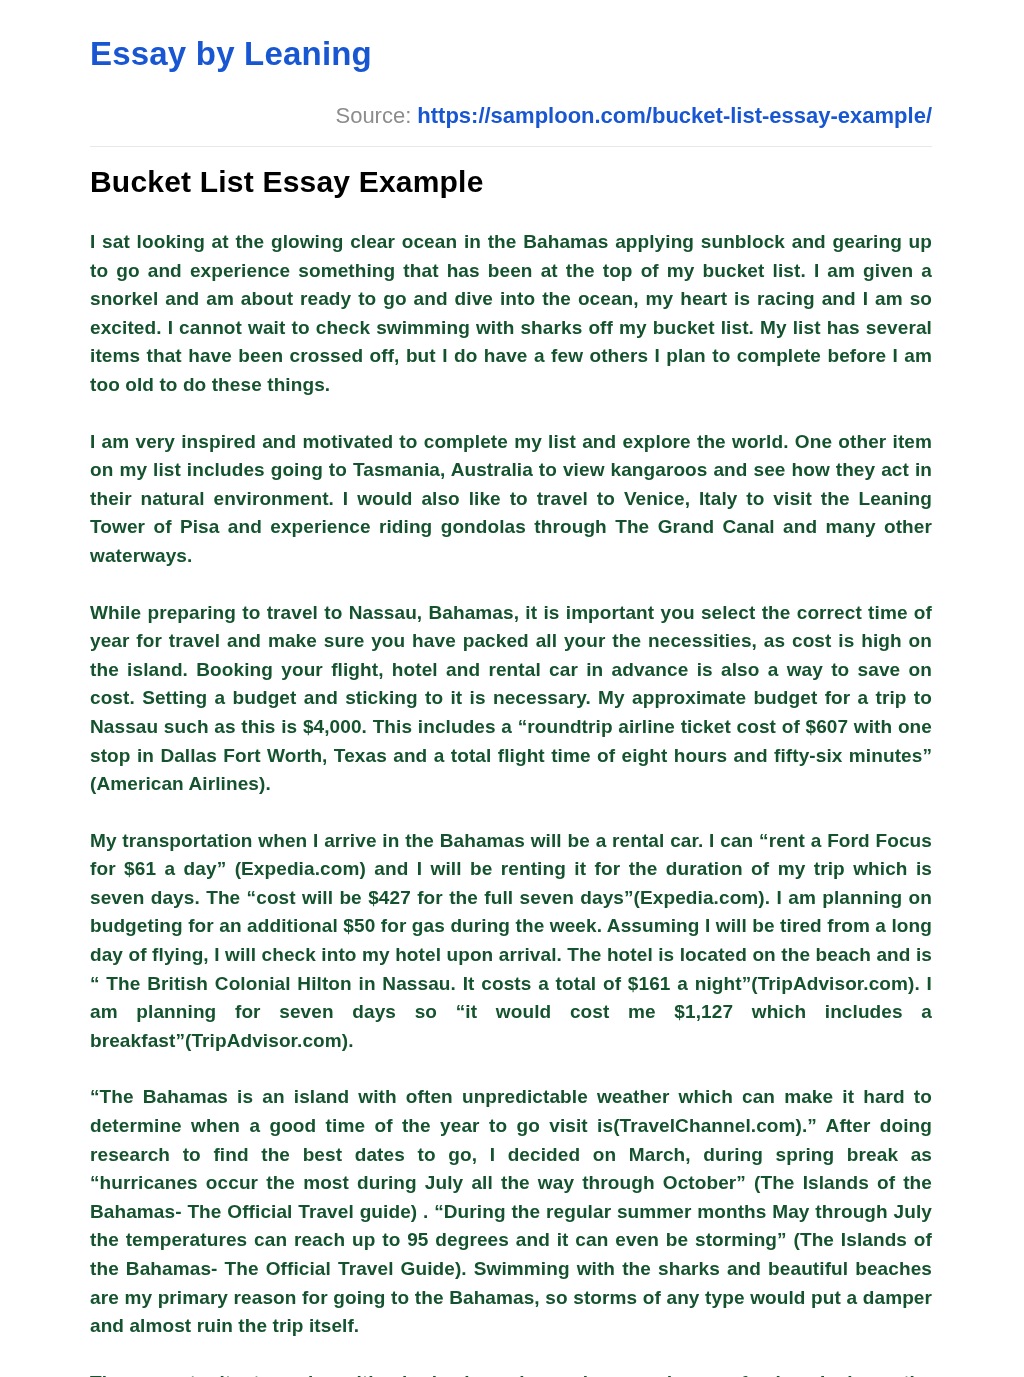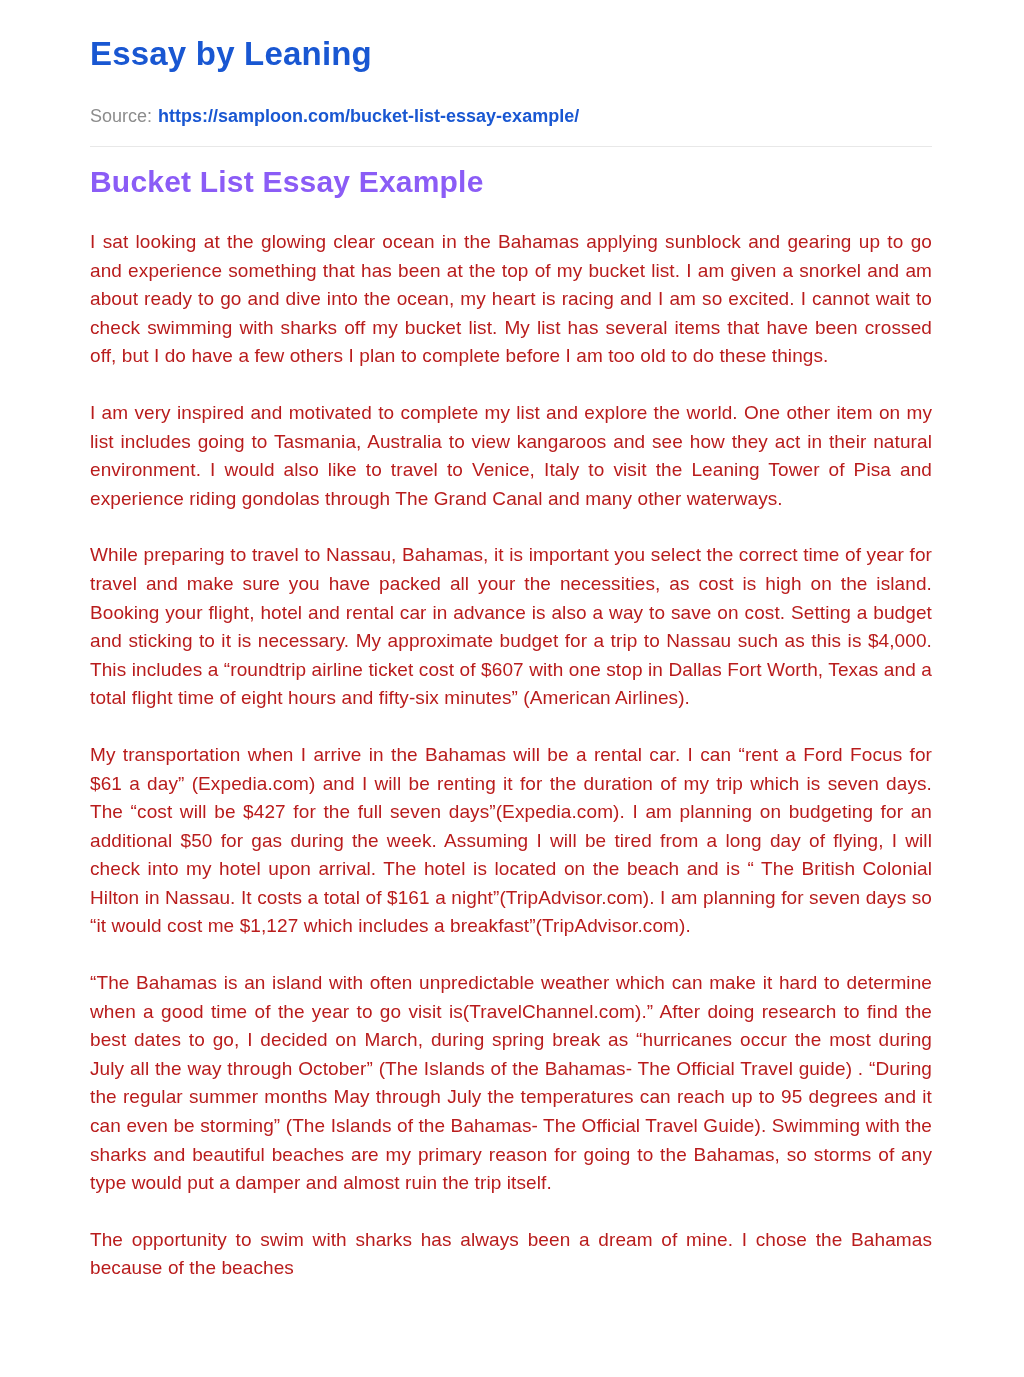--- a/index.html
+++ b/index.html
@@ -21,23 +21,24 @@
   }
   .brand-title {
     margin: 0 0 30px 0;
     font-size: 33px;
     line-height: 40px;
     font-weight: 700;
     letter-spacing: 0.2px;
     color: #1957d2;
   }
   .source-line {
-    font-size: 18px;
+    font-size: 22px;
     line-height: 24px;
     margin: 0 0 18px 0;
+    text-align: right;
   }
   .source-label {
     color: #8c8c8c;
     font-weight: 400;
     margin-right: 6px;
   }
   .source-url {
     color: #1957d2;
     font-weight: 600;
     text-decoration: none;
@@ -46,28 +47,28 @@
     border: none;
     border-top: 1px solid #e8e8e8;
     margin: 0 0 16px 0;
   }
   .essay-title {
     margin: 0 0 27px 0;
     font-size: 30px;
     line-height: 38px;
     font-weight: 700;
     letter-spacing: 0.2px;
-    color: #8b5cf6;
+    color: #000000;
   }
   .essay-body p {
     margin: 6px 0 28px 0;
     font-size: 19px;
     line-height: 28.6px;
-    font-weight: 400;
-    color: #b91c1c;
+    font-weight: 700;
+    color: #14532d;
     text-align: justify;
     letter-spacing: 0.1px;
   }
   .essay-body p:last-child {
     margin-bottom: 0;
   }
 </style>
 </head>
 <body>
 

